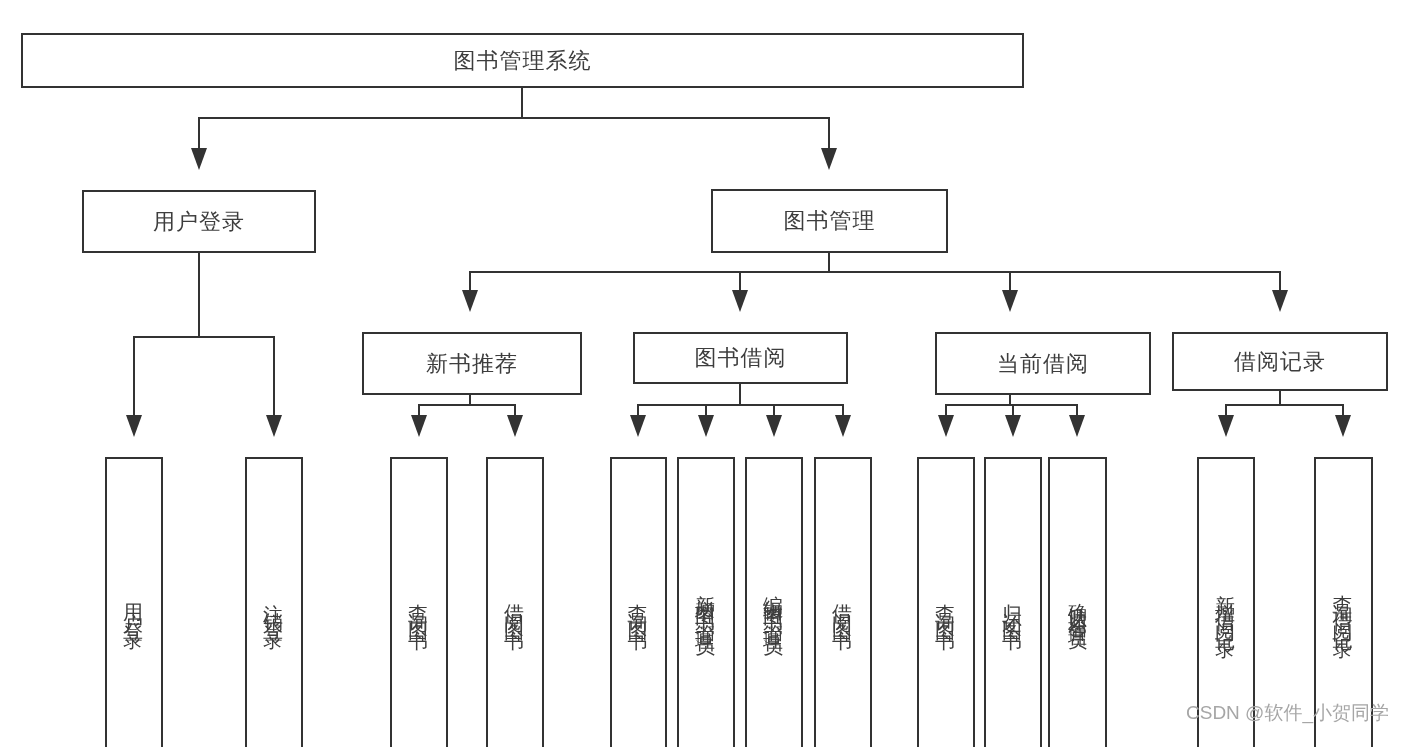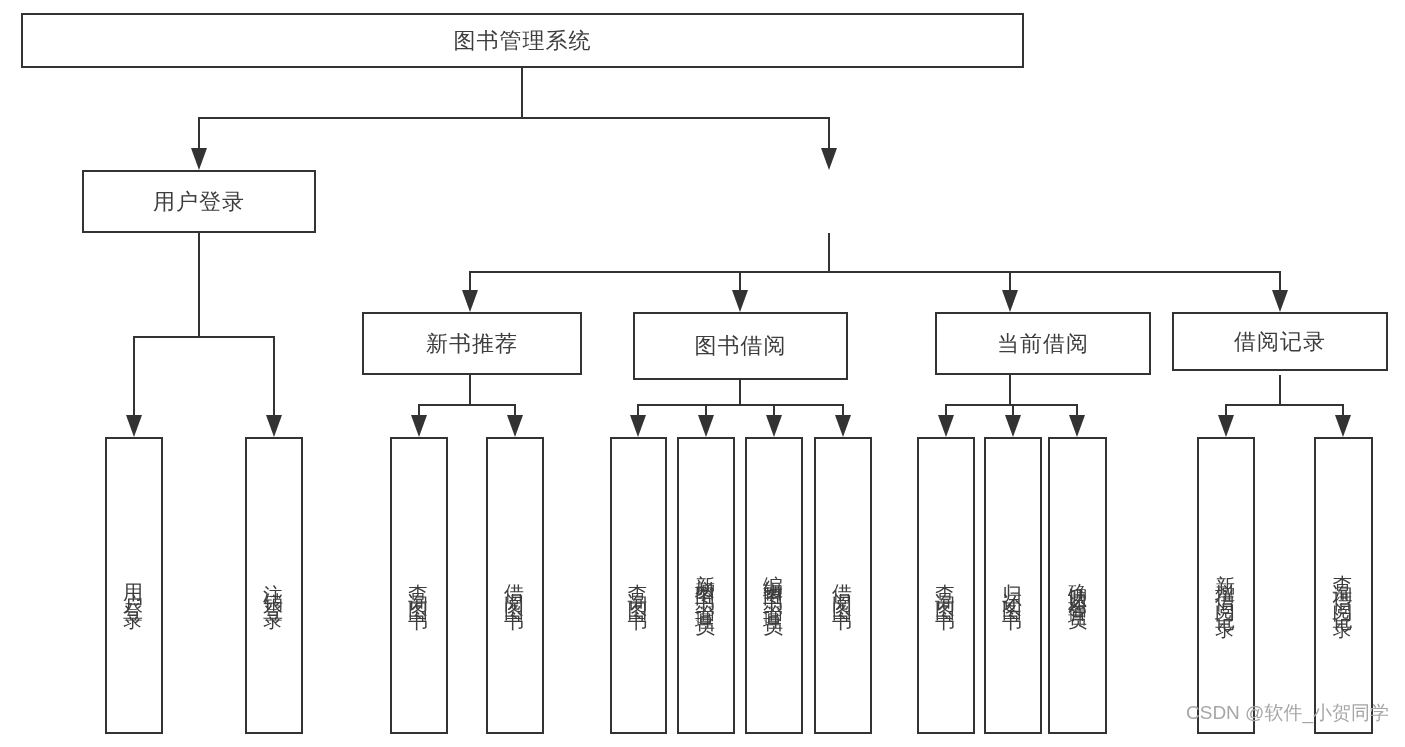--- a/index.html
+++ b/index.html
@@ -9,21 +9,21 @@
     background:#ffffff;
     font-family:"Liberation Sans","DejaVu Sans",sans-serif;
     overflow:hidden;
   }
   #connectors{position:absolute;left:0;top:0;width:1405px;height:747px;pointer-events:none;}
   .box{
     position:absolute;
     box-sizing:border-box;
     border:2px solid #333333;
     background:#ffffff;
-    display:flex;align-items:center;justify-content:center;
+    display:flex;align-items:center;justify-content:center;margin-top:20px;
   }
   .box .lbl{color:#3d3d3d;white-space:nowrap;}
   .h .lbl{font-size:22px;letter-spacing:1px;}
   .v .lbl{
     writing-mode:vertical-rl;
     font-size:20px;
     letter-spacing:9px;
   }
   .v .lbl.mid{letter-spacing:6px;}
   .v .lbl.long{font-size:19px;letter-spacing:4px;}
@@ -104,25 +104,28 @@
     </g>
   </svg>
 
   <div class="box h" style="left:21px;top:13px;width:1003px;height:55px">
     <span class="lbl">图书管理系统</span>
   </div>
 
   <div class="box h" style="left:82px;top:170px;width:234px;height:63px">
     <span class="lbl">用户登录</span>
   </div>
+  <div class="box h" style="left:711px;top:169px;width:237px;height:64px">
+    <span class="lbl">图书管理</span>
+  </div>
 
   <div class="box h" style="left:362px;top:312px;width:220px;height:63px">
     <span class="lbl">新书推荐</span>
   </div>
-  <div class="box h" style="left:633px;top:312px;width:215px;height:68px">
+  <div class="box h" style="left:633px;top:312px;width:215px;height:52px">
     <span class="lbl">图书借阅</span>
   </div>
   <div class="box h" style="left:935px;top:312px;width:216px;height:63px">
     <span class="lbl">当前借阅</span>
   </div>
   <div class="box h" style="left:1172px;top:312px;width:216px;height:59px">
     <span class="lbl">借阅记录</span>
   </div>
 
   <div class="box v" style="left:105px;top:437px;width:58px;height:297px">

